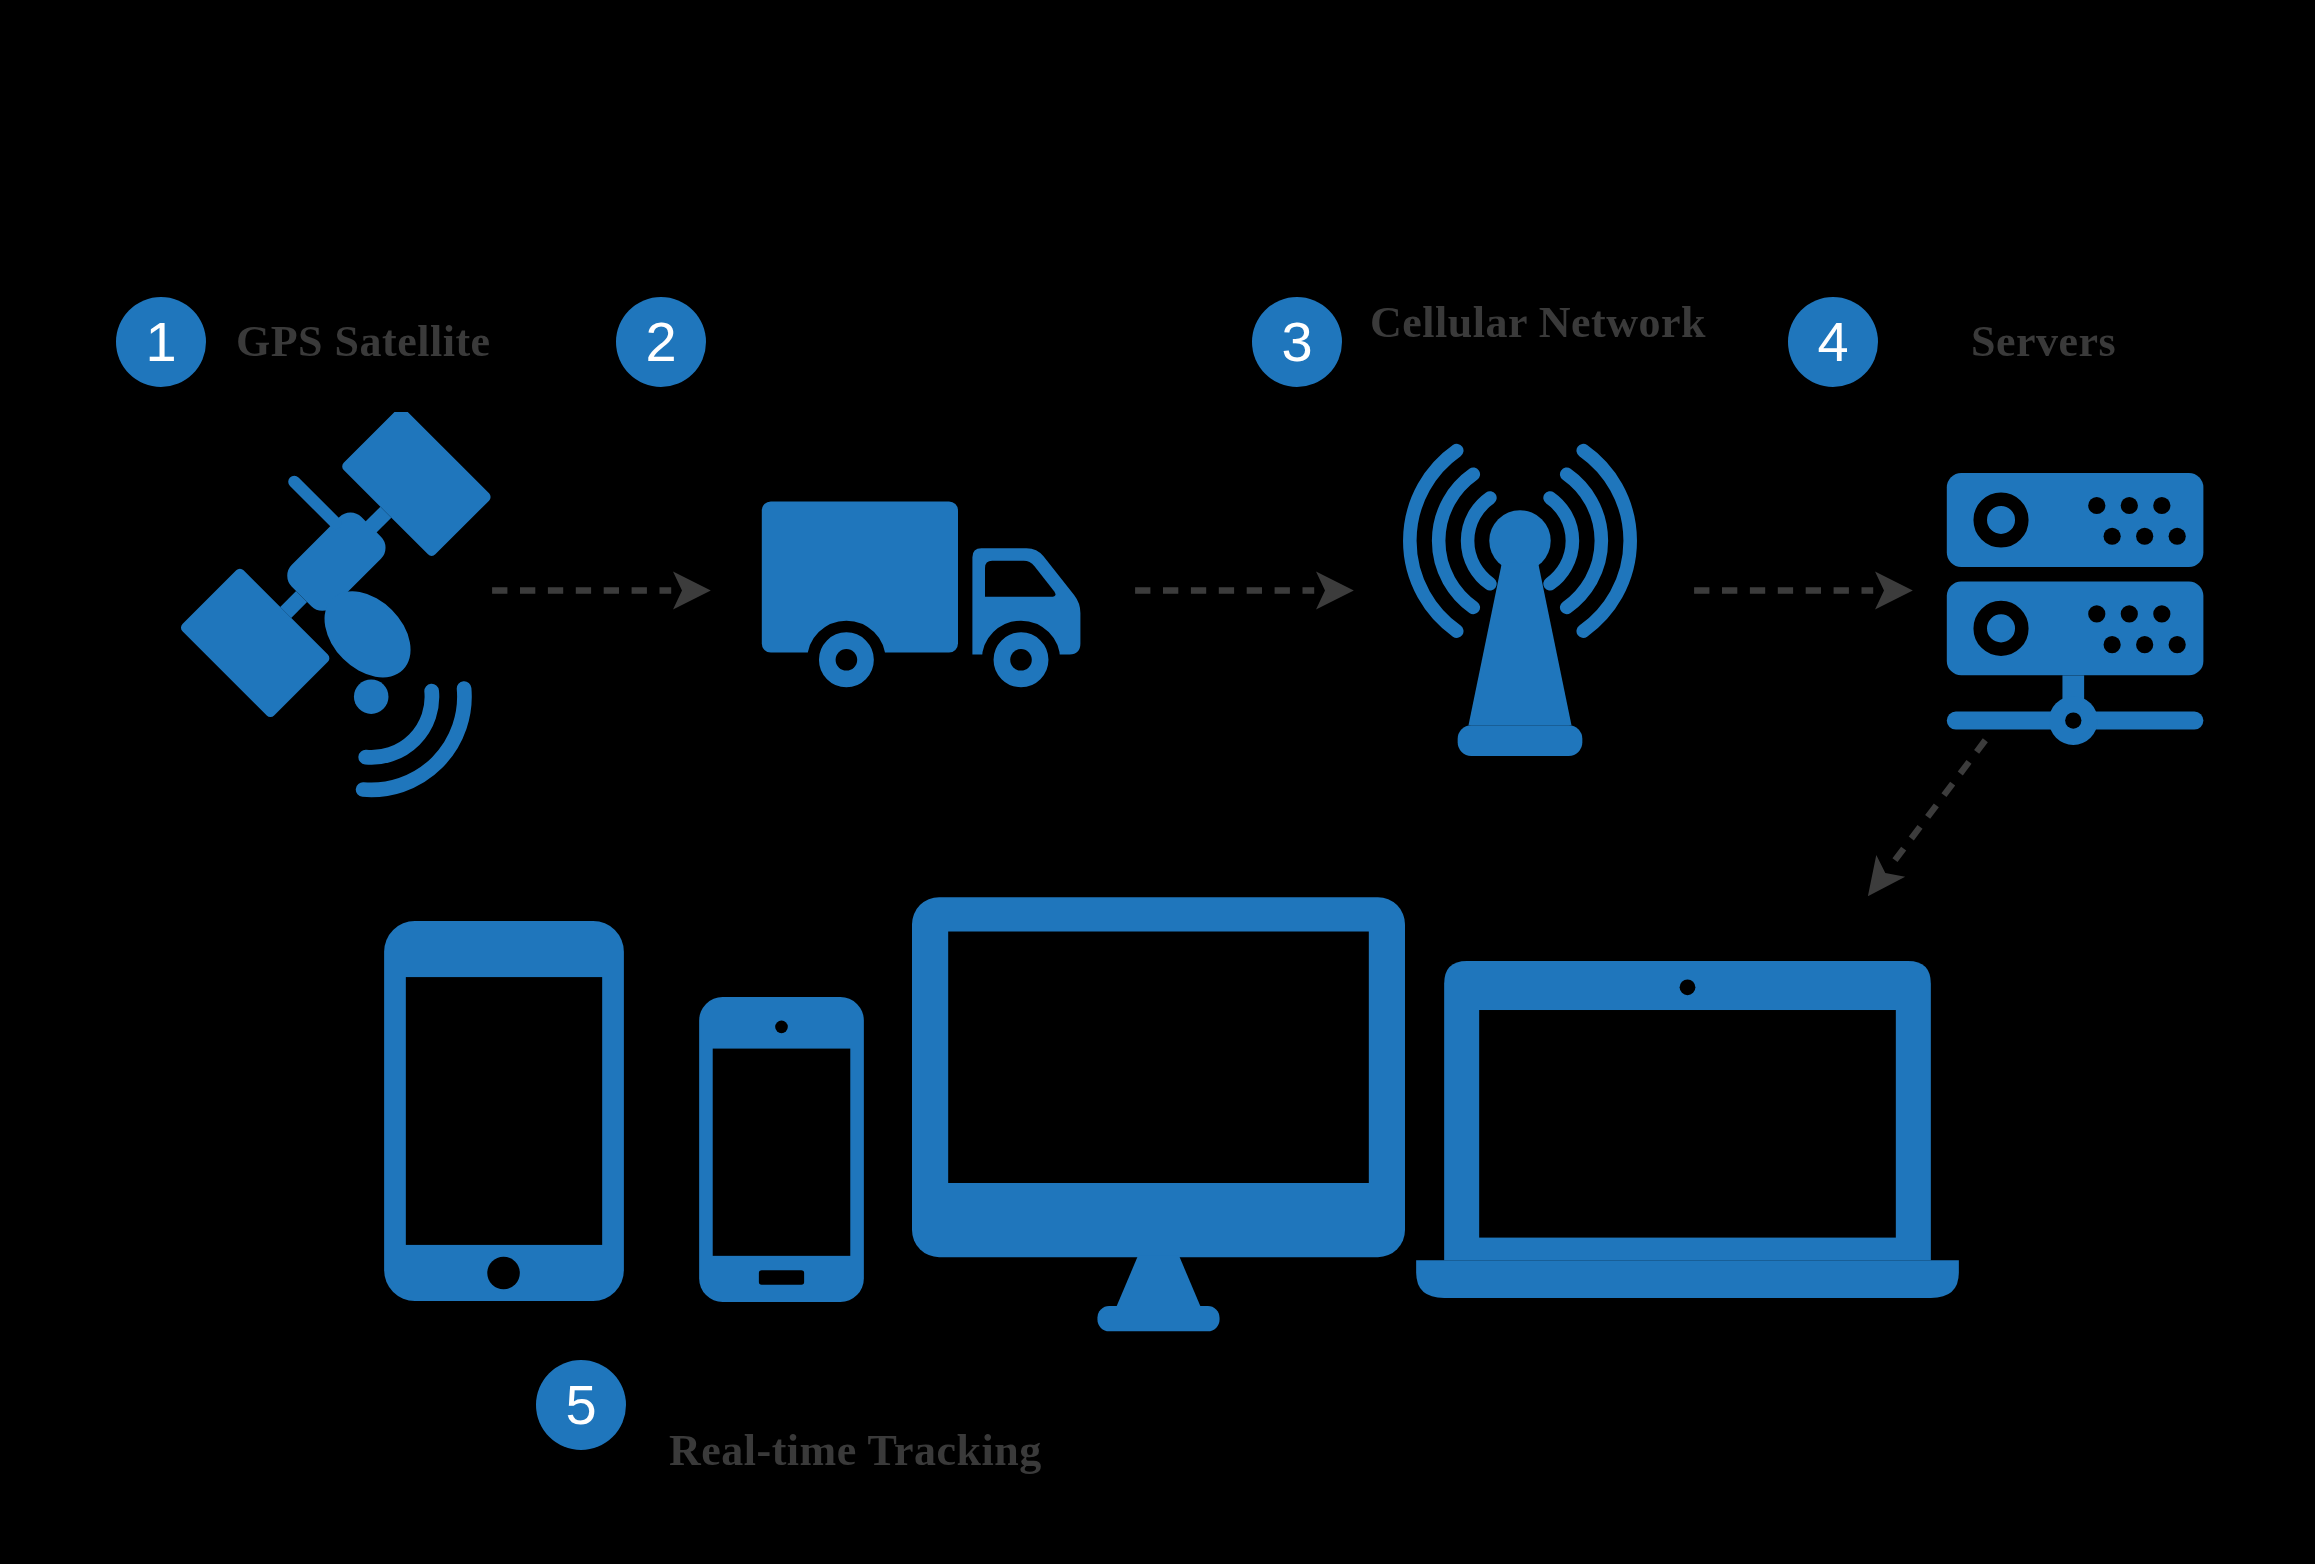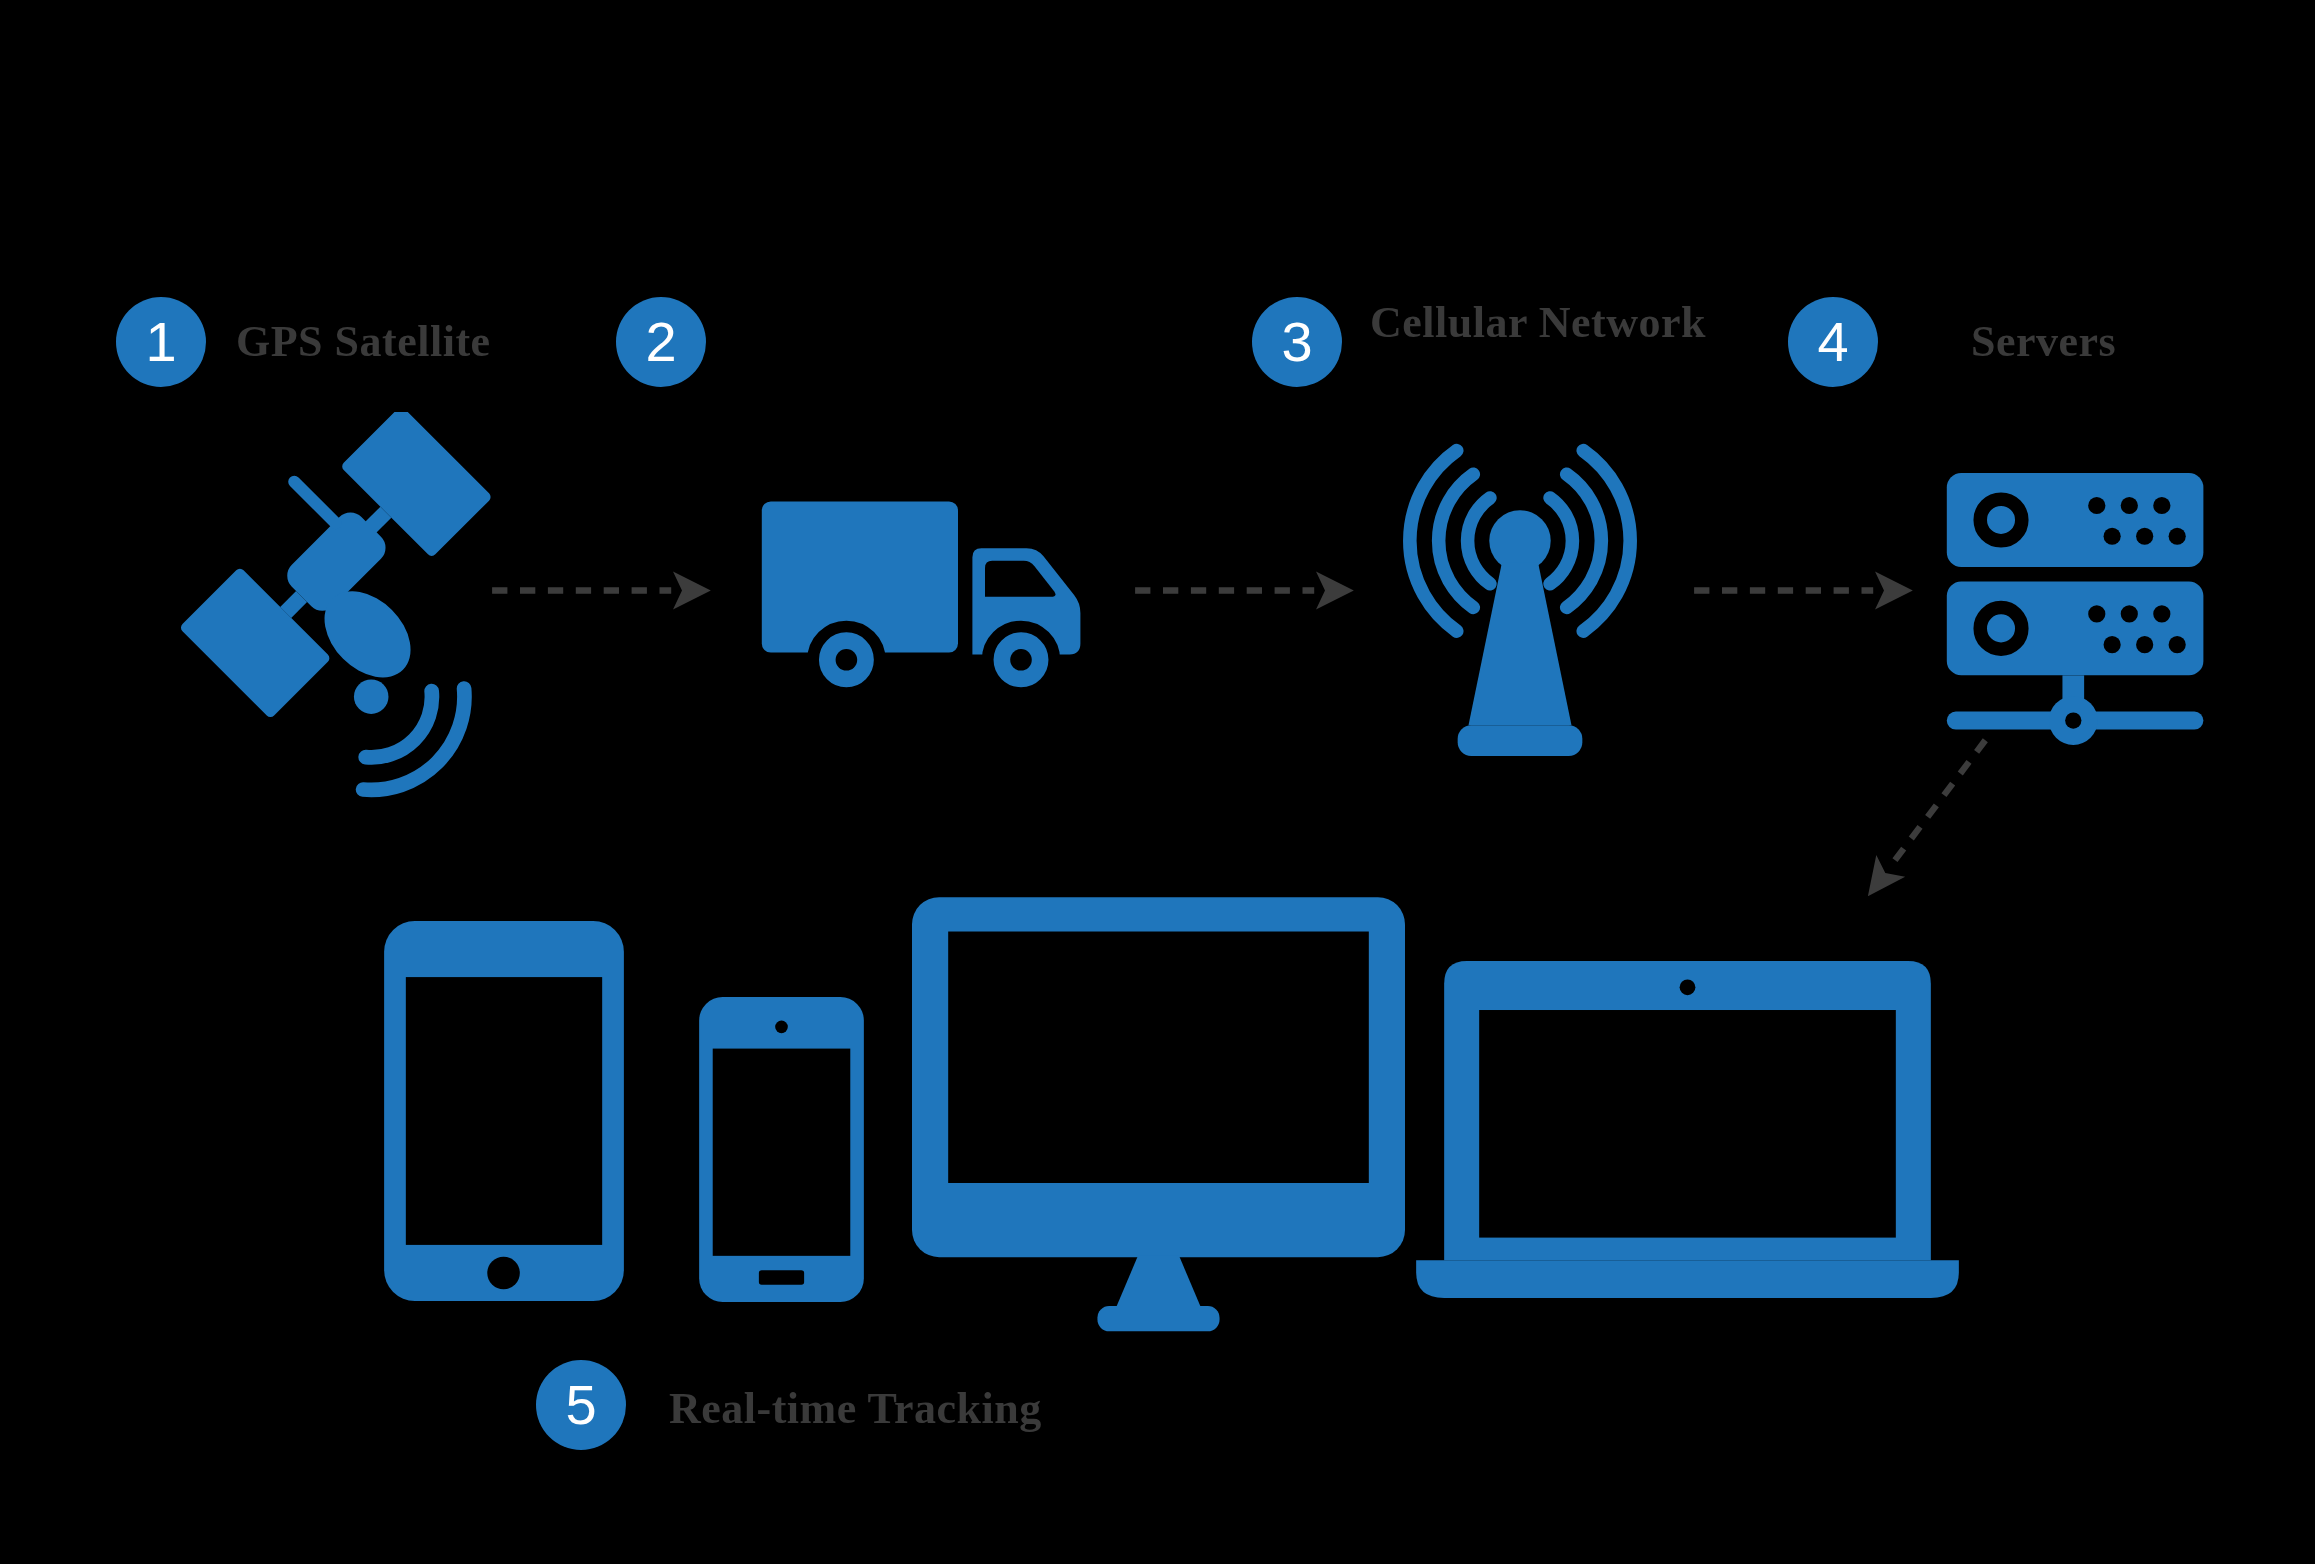--- a/index.html
+++ b/index.html
@@ -53,21 +53,21 @@
   <div class="step-label" style="left:1370px;top:292px;">Cellular Network</div>
 
   <div class="badge" style="left:1788px;top:297px;">
       <span>4</span>
     </div>
   <div class="step-label" style="left:1971px;top:311px;">Servers</div>
 
   <div class="badge" style="left:536px;top:1360px;">
       <span>5</span>
     </div>
-  <div class="step-label" style="left:669px;top:1378px;text-align:right;">Real-time Tracking</div>
+  <div class="step-label" style="left:669px;top:1420px;text-align:right;">Real-time Tracking</div>
 
   <svg class="icon" style="left:119px;top:412px;" width="380" height="406" viewBox="0 0 440 470">
     <g transform="rotate(45 210 215)">
       <rect class="blue" x="135" y="-25" width="150" height="100" rx="6"></rect>
       <rect class="blue" x="201" y="75" width="18" height="26"></rect>
       <rect class="blue" x="176" y="99" width="68" height="114" rx="18"></rect>
       <rect class="blue" x="201" y="213" width="18" height="26"></rect>
       <rect class="blue" x="135" y="239" width="150" height="100" rx="6"></rect>
       <rect class="blue" x="103" y="118" width="82" height="14" rx="7"></rect>
       <ellipse class="blue" cx="295" cy="190" rx="58" ry="40"></ellipse>

